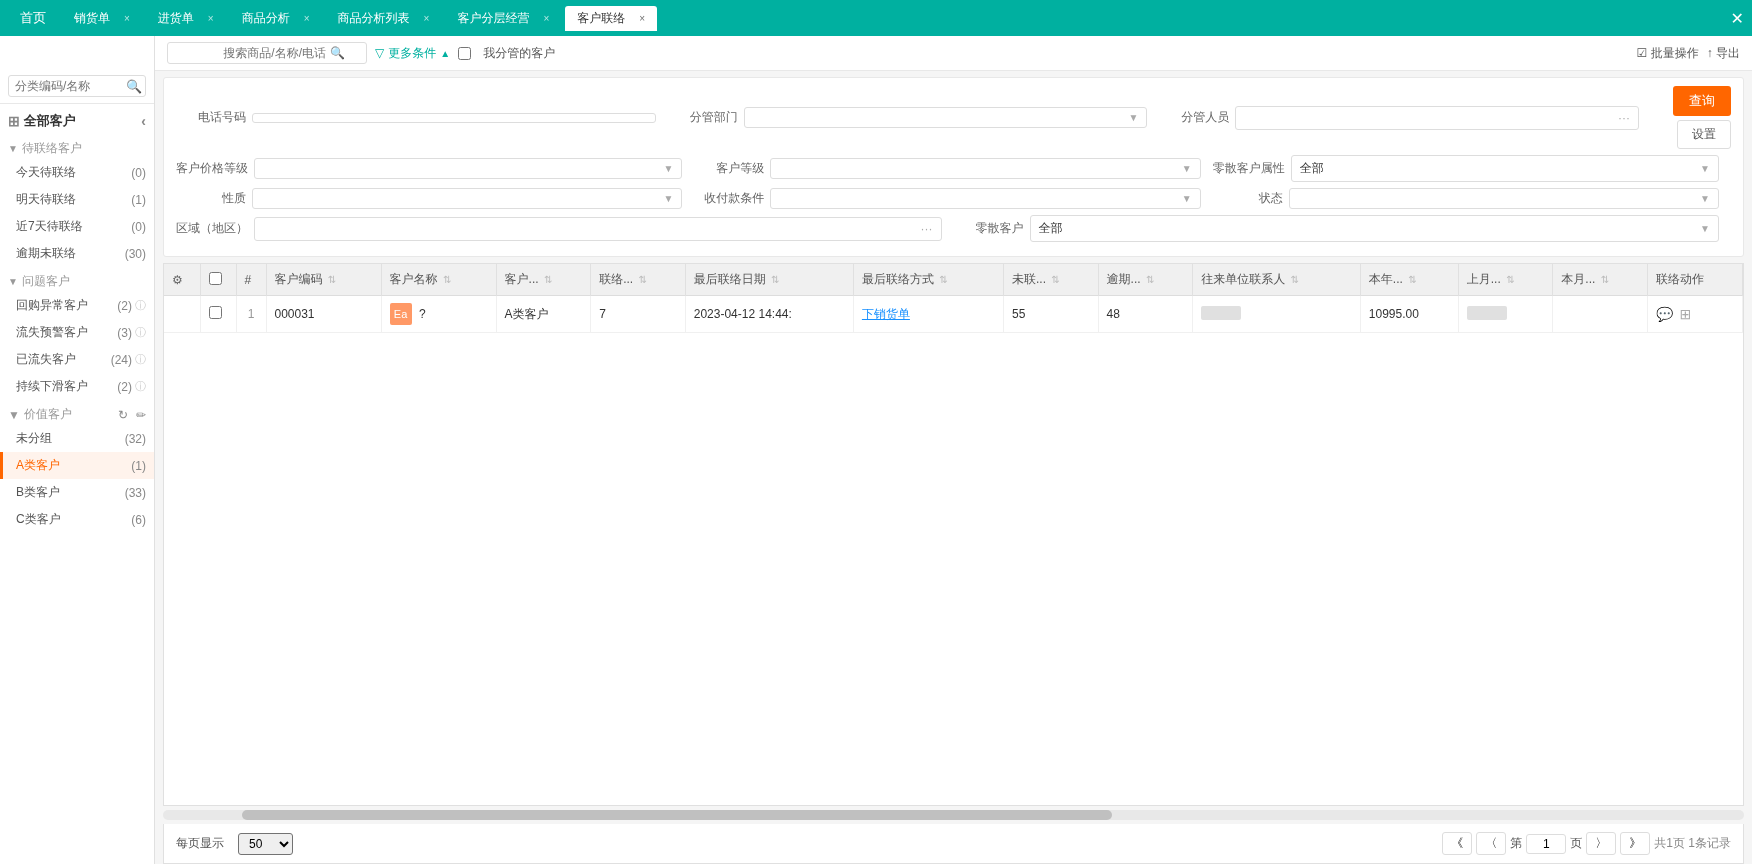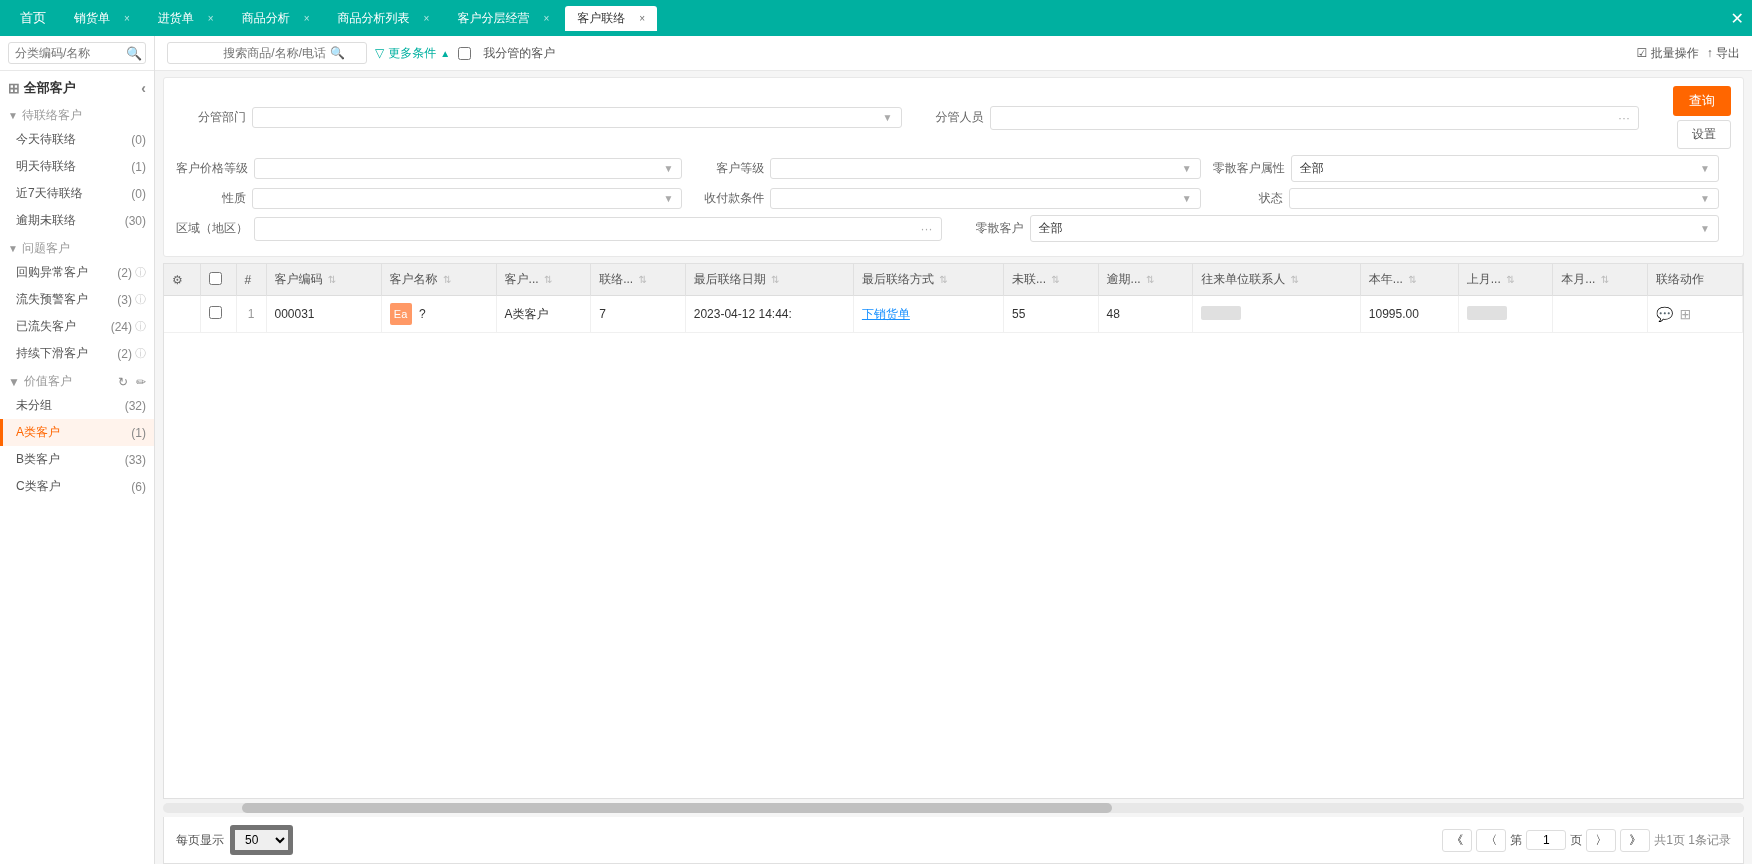--- a/index.html
+++ b/index.html
@@ -59,20 +59,21 @@
       border-right: 1px solid #e0e0e0;
       display: flex;
       flex-direction: column;
       overflow-y: auto;
     }
     .sidebar-search {
       padding: 6px 8px;
       display: flex;
       align-items: center;
       border-bottom: 1px solid #e8e8e8;
+      margin-top: 33px;
     }
     .sidebar-search input {
       border: 1px solid #ddd;
       border-radius: 3px;
       padding: 3px 6px;
       width: 100%;
       font-size: 12px;
       outline: none;
     }
     .sidebar-search-icon {
@@ -311,24 +312,25 @@
       border: 1px solid #e0e0e0;
       border-top: none;
     }
     .page-size-select {
       display: flex;
       align-items: center;
       gap: 6px;
       color: #555;
     }
     .page-size-select select {
-      border: 5px solid #737373;
+      border: 1px solid #737373;
       border-radius: 3px;
       padding: 2px 6px;
       font-size: 12px;
+      margin-left: 8px;
     }
     .pagination {
       display: flex;
       align-items: center;
       gap: 4px;
       color: #555;
     }
     .pagination .page-btn {
       border: 1px solid #ddd;
       background: #fff;
@@ -527,20 +529,24 @@
         <span class="btn-export">
           <span>↑</span>
           <span>导出</span>
         </span>
       </div>
     </div>
 
     <div class="adv-filter">
 
       <div class="adv-filter-row">
+        <div class="adv-filter-cell">
+          <span class="adv-filter-label">电话号码</span>
+          <div class="adv-filter-input" style="min-width:180px;"></div>
+        </div>
         <div class="adv-filter-cell">
           <span class="adv-filter-label">分管部门</span>
           <div class="adv-filter-input" style="min-width:200px;">
             <span></span>
               <span class="caret">▼</span>
           </div>
         </div>
         <div class="adv-filter-cell">
           <span class="adv-filter-label">分管人员</span>
           <div class="adv-filter-input with-dots" style="min-width:200px;">

